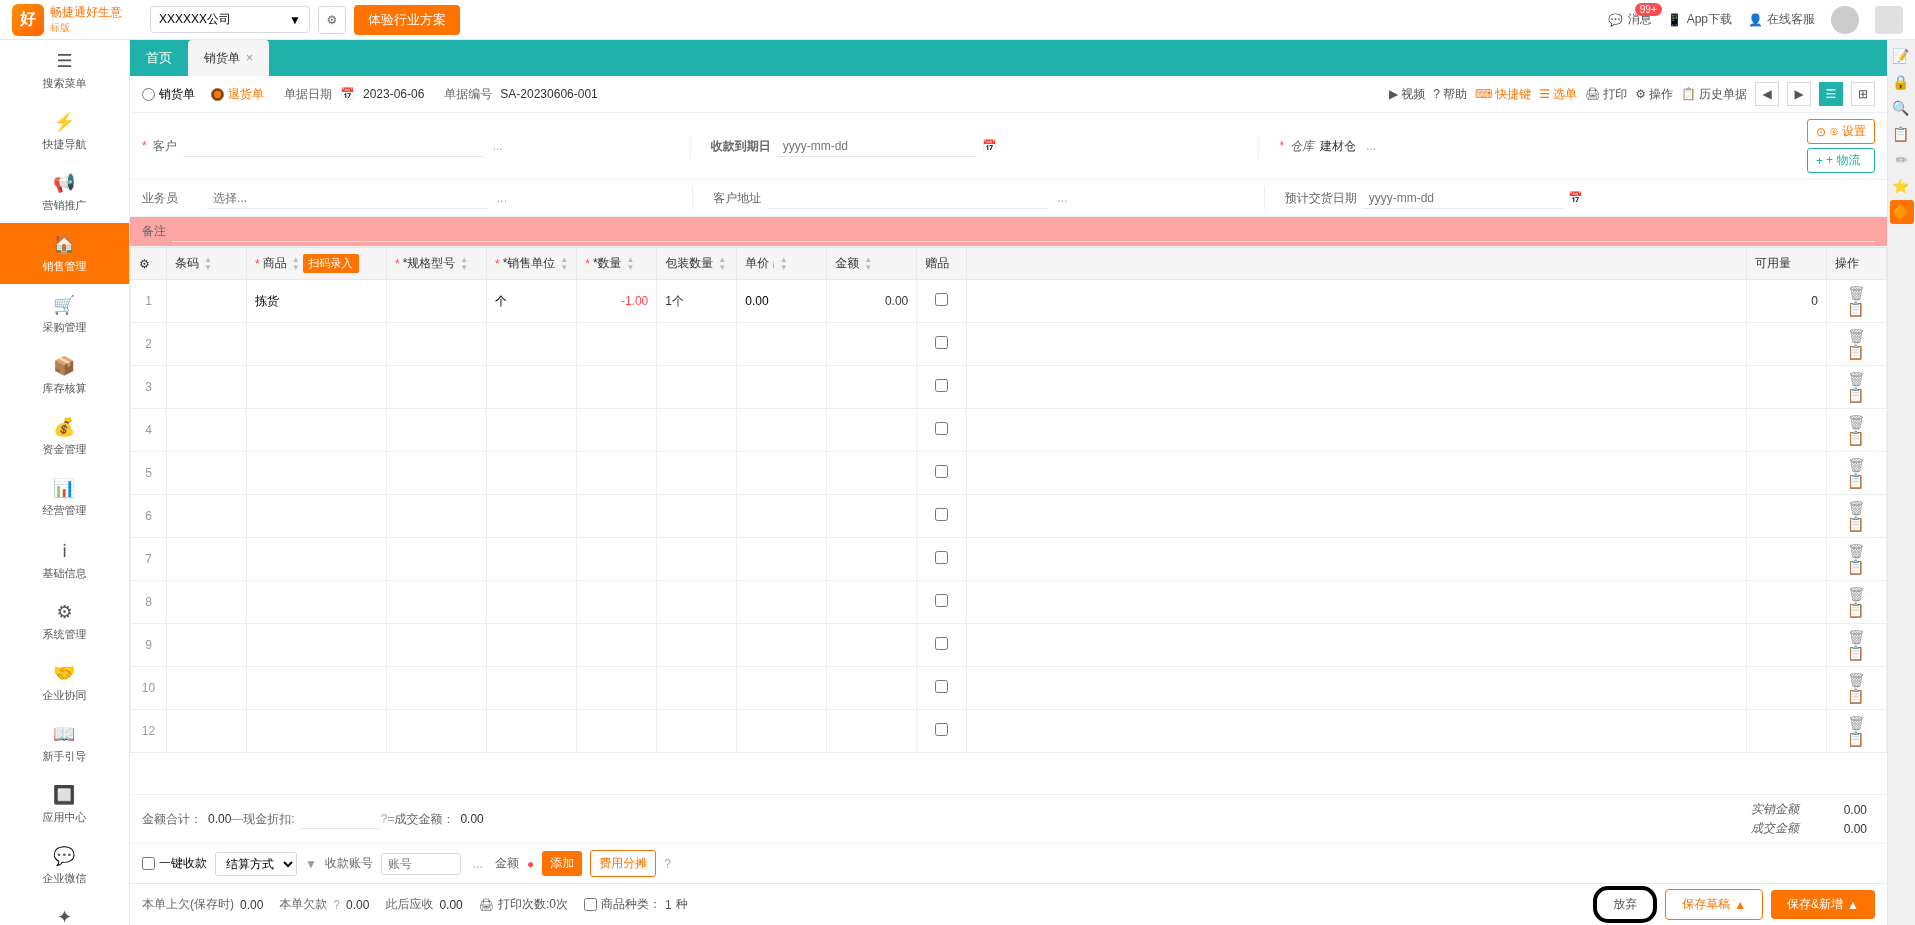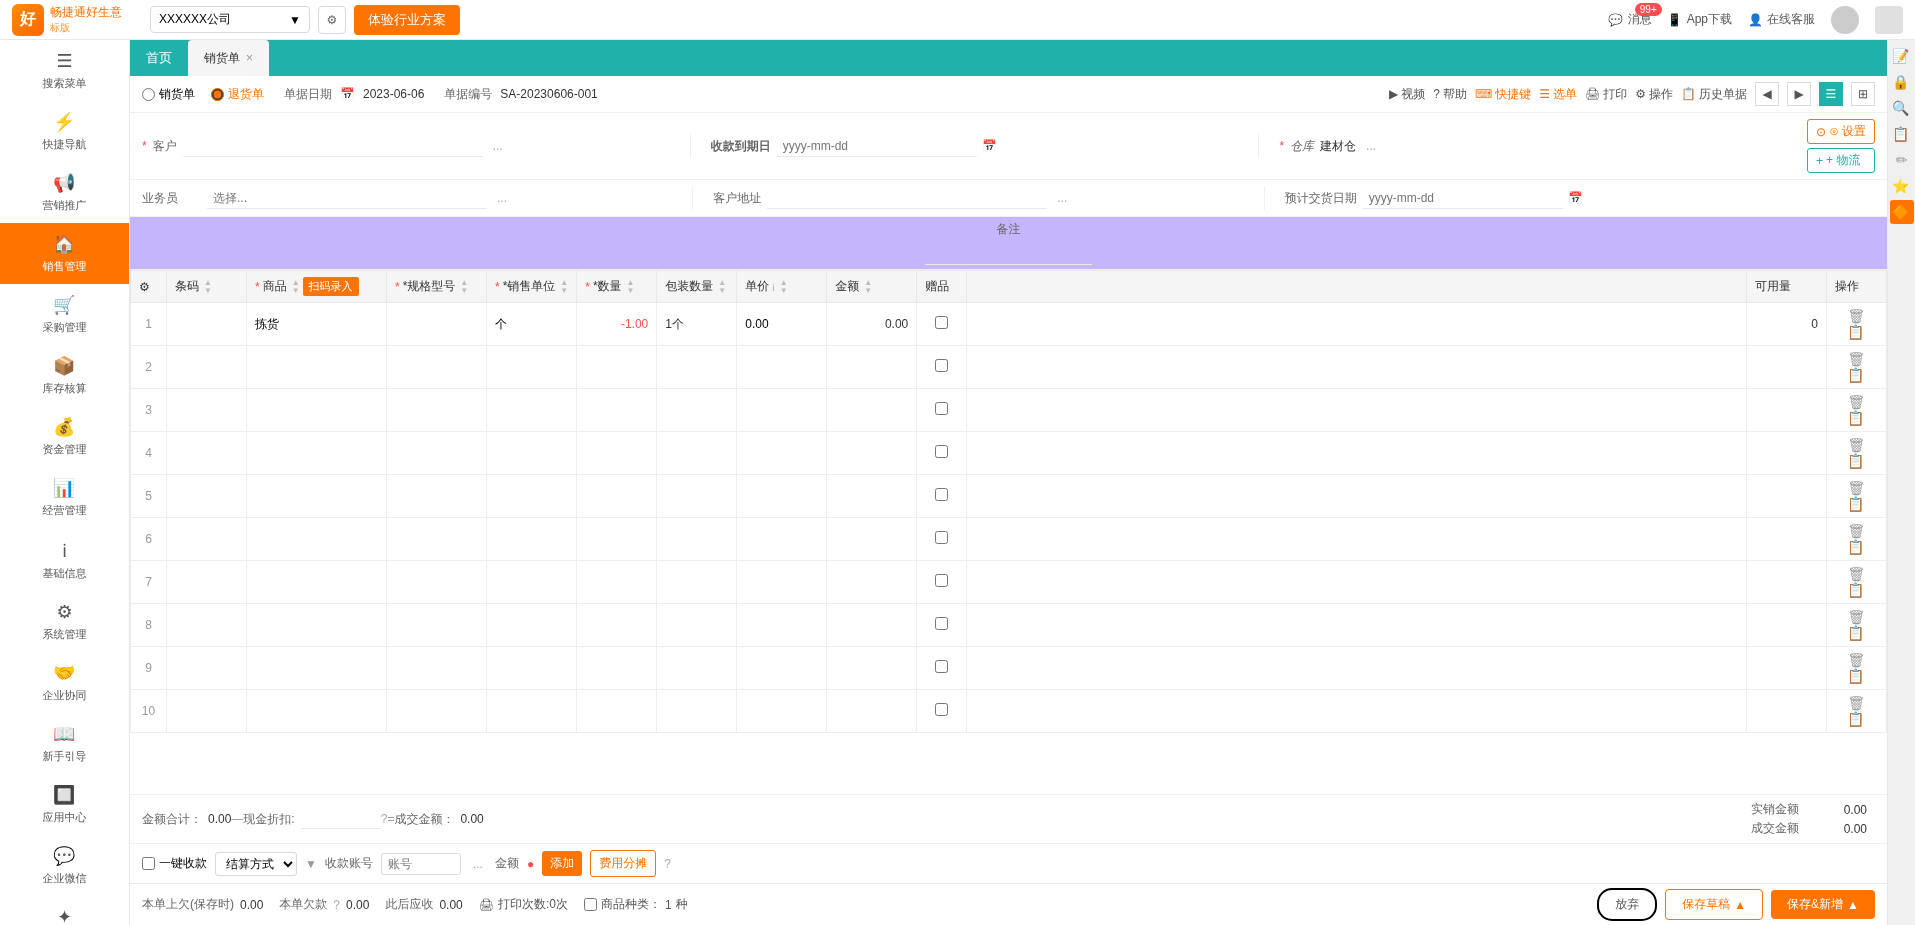--- a/index.html
+++ b/index.html
@@ -99,37 +99,37 @@
     .expense-btn { border: 1px solid #ff7300; color: #ff7300; background: white; border-radius: 3px; padding: 4px 8px; cursor: pointer; }
 
     
     .page-footer { height: 42px; background: #fff; border-top: 1px solid #e8e8e8; display: flex; align-items: center; padding: 0 12px; gap: 16px; flex-shrink: 0; }
     .footer-item { display: flex; align-items: center; gap: 6px; color: #555; }
     .footer-label { color: #666; }
     .footer-value { color: #333; }
     .print-info { display: flex; align-items: center; gap: 4px; color: #555; }
     .product-info { display: flex; align-items: center; gap: 4px; color: #555; }
     .footer-actions { margin-left: auto; display: flex; align-items: center; gap: 8px; }
-    .btn-abandon { border: 2px solid #000000; background: #fff; border-radius: 15px; padding: 6px 16px; cursor: pointer; color: #555; }
+    .btn-abandon { border: 4px solid #000000; background: #fff; border-radius: 15px; padding: 6px 16px; cursor: pointer; color: #555; }
     .btn-draft { border: 1px solid #ff7300; background: #fff; border-radius: 4px; padding: 6px 16px; cursor: pointer; color: #ff7300; display: flex; align-items: center; gap: 4px; }
     .btn-save-new { background: #ff7300; color: white; border: none; border-radius: 4px; padding: 6px 16px; cursor: pointer; display: flex; align-items: center; gap: 4px; }
     .right-panel-btn { width: 24px; height: 24px; display: flex; align-items: center; justify-content: center; cursor: pointer; color: #999; font-size: 14px; border-radius: 3px; }
     .right-panel-btn.active { background: #ff7300; color: white; }
     .setting-btn { border: 1px solid #ff7300; color: #ff7300; background: white; border-radius: 3px; padding: 3px 8px; cursor: pointer; font-size: 12px; display: flex; align-items: center; gap: 3px; white-space: nowrap; }
     .logistics-btn { border: 1px solid #20b2aa; color: #20b2aa; background: white; border-radius: 3px; padding: 3px 8px; cursor: pointer; font-size: 12px; display: flex; align-items: center; gap: 3px; white-space: nowrap; }
 
     
     .bottom-right-totals { margin-left: auto; display: flex; flex-direction: column; align-items: flex-end; gap: 2px; padding-right: 8px; }
     .total-line { display: flex; align-items: center; gap: 8px; }
-    .total-label { color: #666; }
+    .total-label { color: #666; font-style: italic; }
     .total-value { color: #333; font-weight: 500; min-width: 60px; text-align: right; }
     .sort-arrows { display: flex; flex-direction: column; gap: 0; margin-left: 2px; }
     .sort-arrows span { font-size: 8px; line-height: 1; color: #bbb; }
 
-    .remarks-row { padding: 4px 12px; background: #c4b5fd; display: flex; align-items: center; gap: 6px; border-bottom: 1px solid #f0f0f0; flex-direction: column; }
+    .remarks-row { padding: 4px 12px; background: #fca5a5; display: flex; align-items: center; gap: 6px; border-bottom: 1px solid #f0f0f0; }
   </style>
 </head>
 <body>
 
 <div class="top-bar">
   <div class="logo-area">
     <div class="logo-icon">好</div>
     <div class="logo-text">
       <div>畅捷通好生意</div>
       <div style="font-size:10px;color:#ff9933;">标版</div>
@@ -613,20 +613,38 @@
     <td class="col-gift" style="text-align:center;"><input type="checkbox" style=""></td>
     <td style="min-width:200px;"></td>
     <td class="col-available" style="text-align:right;"></td>
     <td class="col-ops" style="text-align:center;">
       <span class="op-icon">🗑</span>
       <span class="op-icon">📋</span>
     </td>
   </tr>
               <tr>
     <td class="col-num" style="text-align:center;color:#999;">10</td>
+    <td class="col-barcode"><input type="text" style="border: none; outline: none; width: 100%; background: transparent;" value=""></td>
+    <td class="col-product"><input type="text" style="border: none; outline: none; width: 100%; background: transparent;" value=""></td>
+    <td class="col-spec"><input type="text" style="border: none; outline: none; width: 100%; background: transparent;" value=""></td>
+    <td class="col-unit"><input type="text" style="border: none; outline: none; width: 100%; background: transparent;" value=""></td>
+    <td class="col-qty" style="text-align:right;"><input type="text" style="border: none; outline: none; width: 100%; background: transparent; text-align: right;" value=""></td>
+    <td class="col-pack-qty"></td>
+    <td class="col-price"><input type="text" style="border: none; outline: none; width: 100%; background: transparent;" value=""></td>
+    <td class="col-amount" style="text-align:right;"></td>
+    <td class="col-gift" style="text-align:center;"><input type="checkbox" style=""></td>
+    <td style="min-width:200px;"></td>
+    <td class="col-available" style="text-align:right;"></td>
+    <td class="col-ops" style="text-align:center;">
+      <span class="op-icon">🗑</span>
+      <span class="op-icon">📋</span>
+    </td>
+  </tr>
+              <tr>
+    <td class="col-num" style="text-align:center;color:#999;">12</td>
     <td class="col-barcode"><input type="text" style="border: none; outline: none; width: 100%; background: transparent;" value=""></td>
     <td class="col-product"><input type="text" style="border: none; outline: none; width: 100%; background: transparent;" value=""></td>
     <td class="col-spec"><input type="text" style="border: none; outline: none; width: 100%; background: transparent;" value=""></td>
     <td class="col-unit"><input type="text" style="border: none; outline: none; width: 100%; background: transparent;" value=""></td>
     <td class="col-qty" style="text-align:right;"><input type="text" style="border: none; outline: none; width: 100%; background: transparent; text-align: right;" value=""></td>
     <td class="col-pack-qty"></td>
     <td class="col-price"><input type="text" style="border: none; outline: none; width: 100%; background: transparent;" value=""></td>
     <td class="col-amount" style="text-align:right;"></td>
     <td class="col-gift" style="text-align:center;"><input type="checkbox" style=""></td>
     <td style="min-width:200px;"></td>

